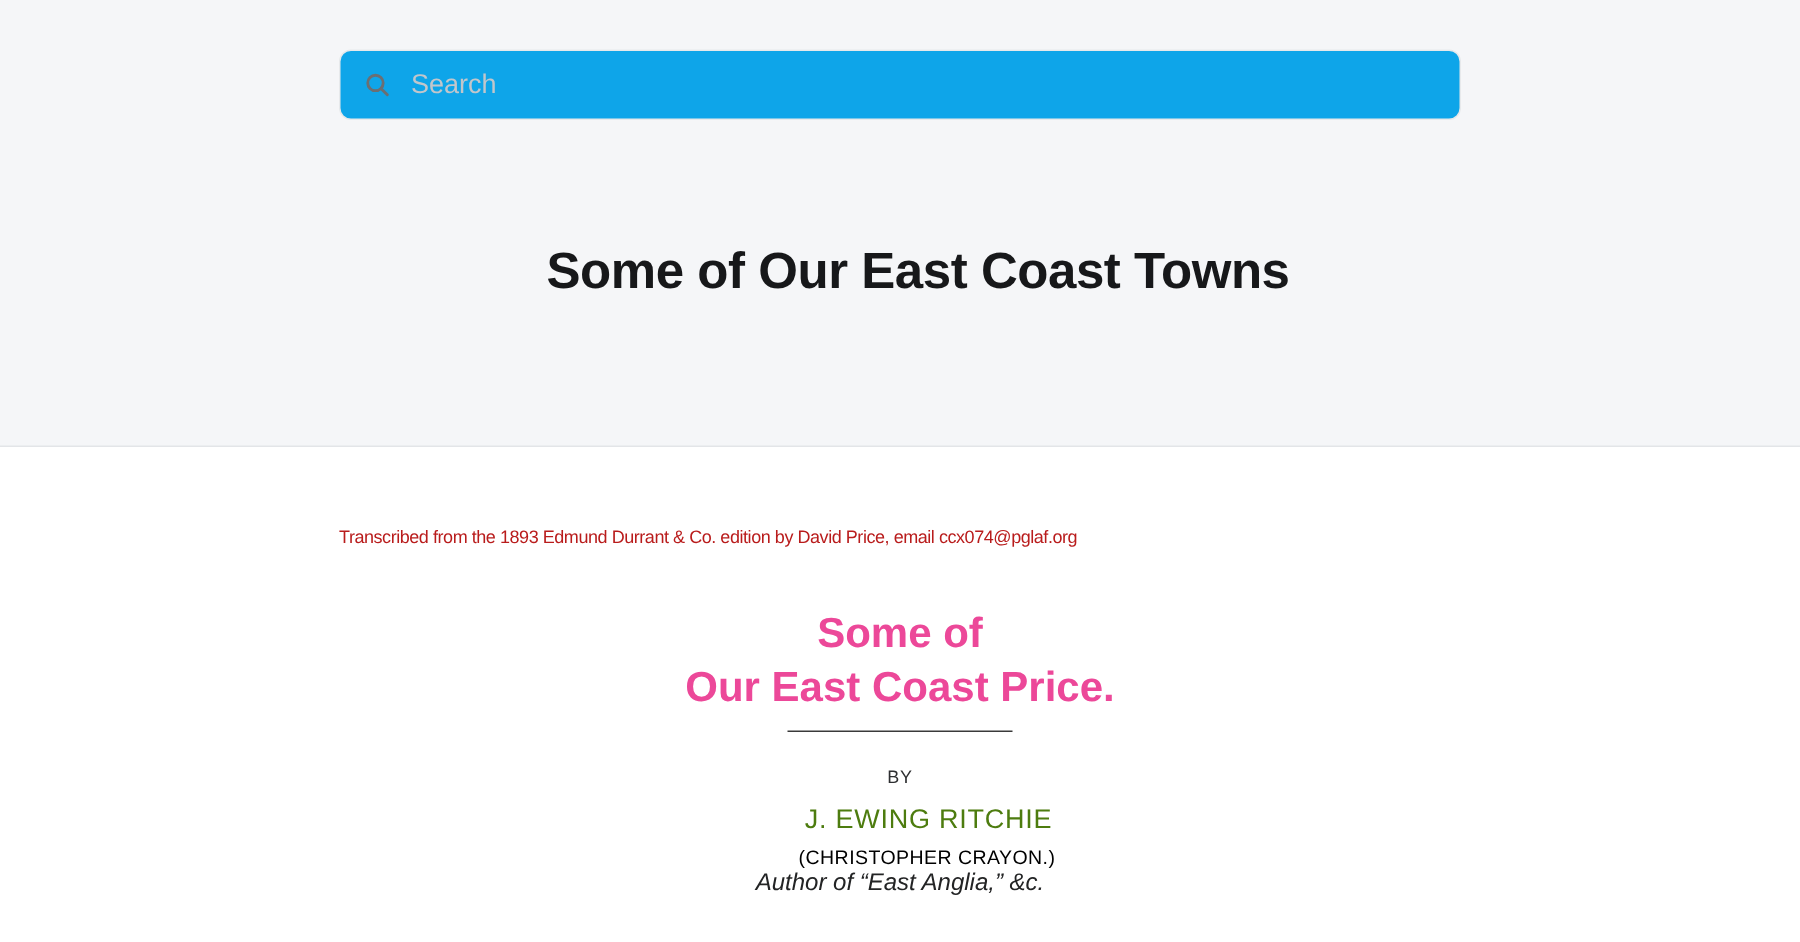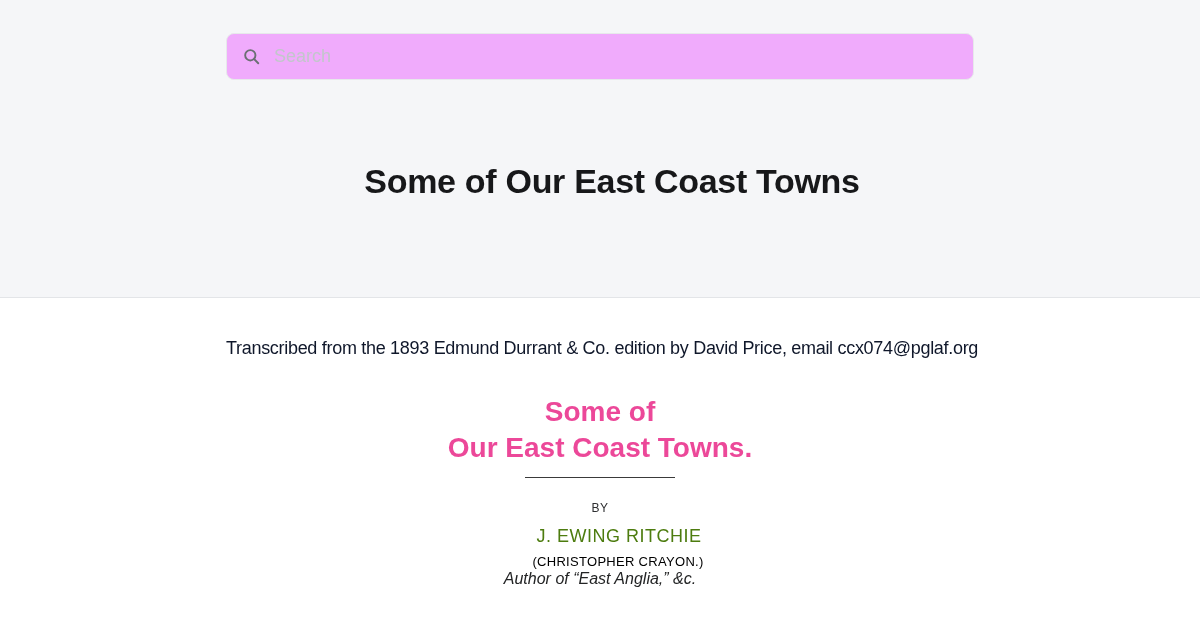--- a/index.html
+++ b/index.html
@@ -14,21 +14,21 @@
   
   .header {
     background: #f5f6f8;
     border-bottom: 1px solid #e3e5e8;
     height: 298px;
     padding-top: 33px;
   }
   .search-box {
     width: 748px; height: 47px;
     margin: 0 auto;
-    background: #f0abfc;
+    background: #0ea5e9;
     border: 1px solid #e7e9eb;
     border-radius: 8px;
     display: flex; 
     padding: 0 15px;
   }
   .search-icon { display: flex; align-items: center; color: #6b6f73; }
   .search-box input {
     flex: 1;
     border: none; outline: none; background: transparent;
     font-family: "Liberation Sans", sans-serif;
@@ -54,26 +54,26 @@
     line-height: 30px;
     font-weight: bold;
     letter-spacing: -0.3px;
     color: #151618;
   }
   .by-label { margin-right: 8px; }
   a.author-link { color: #1a73e8; text-decoration: underline; }
   
   .transcription {
     width: 748px;
-    margin: 0 auto;
+    margin: 10px auto;
     padding-top: 40px;
-    font-size: 18px;
+    font-size: 12px;
     letter-spacing: -0.3px;
     line-height: 20px;
-    color: #0f172a;
+    color: #b91c1c;
     white-space: nowrap;
   }
   .titlepage { text-align: center; color: #2a2b2d; }
   .tp-title {
     margin-top: 36px;
     font-size: 28px;
     line-height: 36px;
     font-weight: bold;
     color: #ec4899;
   }
@@ -131,21 +131,21 @@
   <h1 class="ebook-title">Some of Our East Coast Towns</h1>
 
 </div>
 
 <div class="content">
   <p class="transcription">Transcribed from the 1893 Edmund Durrant &amp; Co. edition by David Price, email ccx074@pglaf.org</p>
 
   <div class="titlepage">
     <div class="tp-title">
       <span>Some of</span><br>
-      <span>Our East Coast Towns.</span>
+      <span>Our East Coast Price.</span>
     </div>
     <hr class="tp-rule">
     <div class="tp-by">BY</div>
     <div class="tp-author">J. EWING RITCHIE</div>
     <div class="tp-penname">(CHRISTOPHER CRAYON.)</div>
     <div class="tp-authorof">Author of “East Anglia,” &amp;c.</div>
   </div>
 </div>
 
 </body></html>

